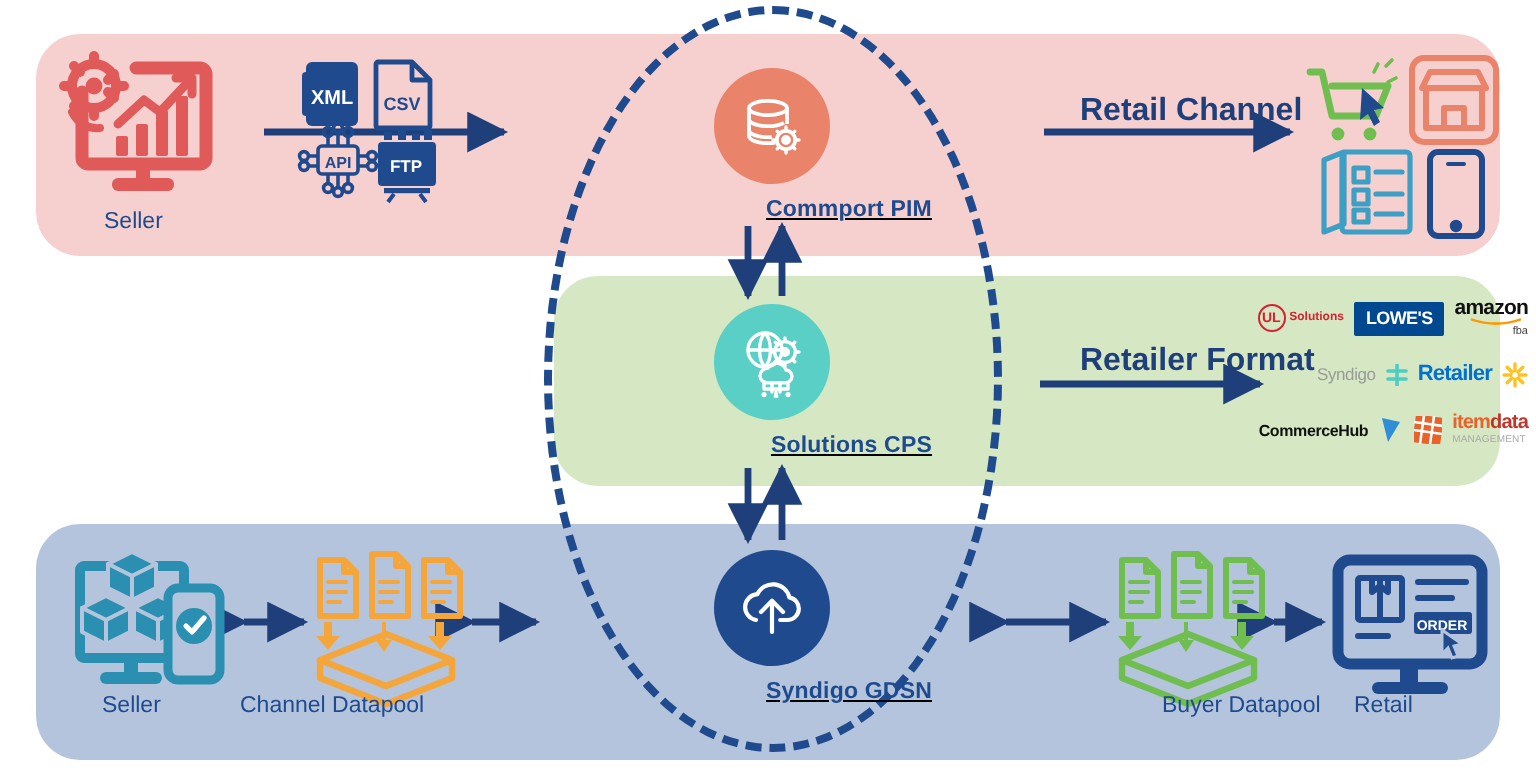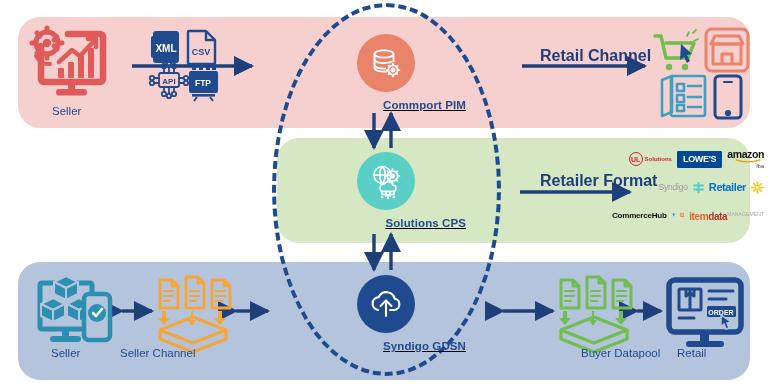--- a/index.html
+++ b/index.html
@@ -83,21 +83,21 @@
     background: #004990; color: #ffffff; font-size: 9px; font-weight: bold;
     padding: 2px 5px 3px; border-radius: 1px; border: 1.5px solid #004990;
     letter-spacing: -.3px;
   }
   .amazon-word { color: #111111; font-size: 10.5px; font-weight: bold; letter-spacing: -.4px; line-height: 9px; }
   .amazon-sub  { color: #444444; font-size: 5.5px; text-align: right; line-height: 6px; }
   .amazon-swoosh { height: 4px; }
   .syndigo { color: #9a9a9a; font-size: 8.5px; letter-spacing: -.2px; }
   .walmart-word { color: #0071ce; font-size: 11px; font-weight: bold; letter-spacing: -.4px; }
   .commercehub { color: #111111; font-size: 8px; font-weight: bold; letter-spacing: -.2px; }
-  .itemdata-wrap { display: flex; flex-direction: row; line-height: 9px; }
+  .itemdata-wrap { display: flex; flex-direction: column; line-height: 9px; }
   .itemdata-word { font-size: 10px; font-weight: bold; letter-spacing: -.4px; }
   .itemdata-item { color: #e8622a; }
   .itemdata-data { color: #c0352b; }
   .itemdata-sub  { color: #a9a9a9; font-size: 5px; letter-spacing: .1px; }
 </style>
 </head>
 <body>
 
 <div id="stage">
 
@@ -390,21 +390,21 @@
       </svg>
     </div>
     <div class="node-label">Syndigo GDSN</div>
   </div>
 
   <div class="flow-label" id="lbl-retail">Retail Channel</div>
   <div class="flow-label" id="lbl-retailer">Retailer Format</div>
 
   <div class="zone-label" id="lbl-seller-top">Seller</div>
   <div class="zone-label" id="lbl-seller-bottom">Seller</div>
-  <div class="zone-label" id="lbl-seller-dp">Seller Channel</div>
+  <div class="zone-label" id="lbl-seller-dp">Channel Datapool</div>
   <div class="zone-label" id="lbl-buyer-dp">Buyer Datapool</div>
   <div class="zone-label" id="lbl-buyer">Retail</div>
 
   <div id="logo-grid">
 
     <div class="logo-row">
       <div class="logo">
         <span class="ul-mark">UL</span>
         <span class="ul-text">Solutions</span>
       </div>

